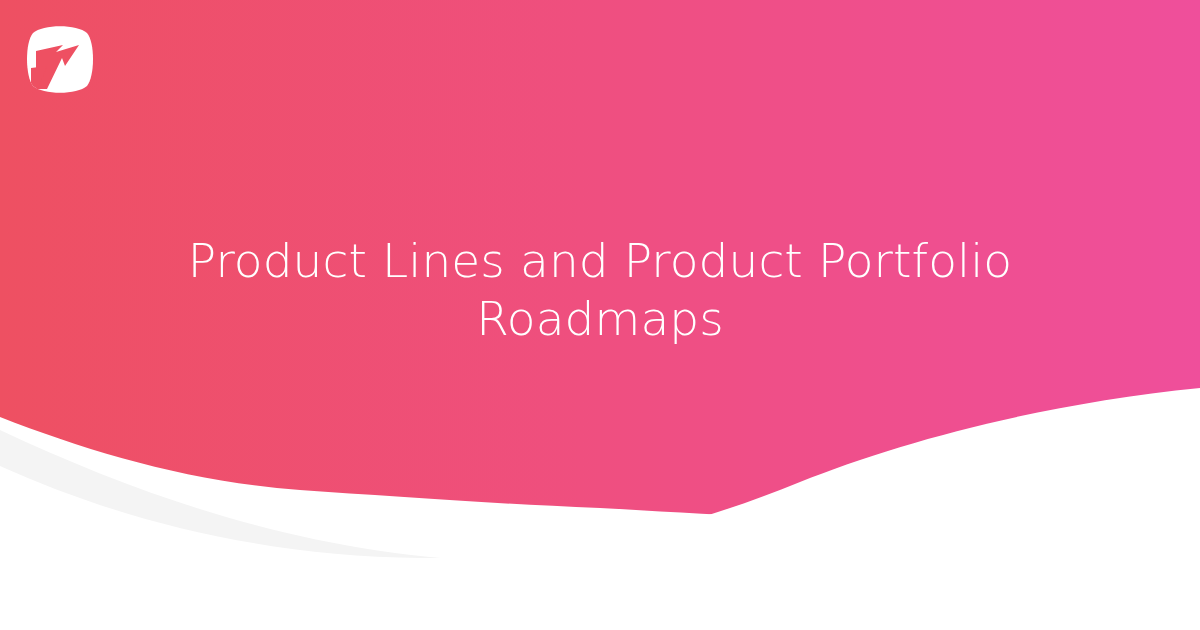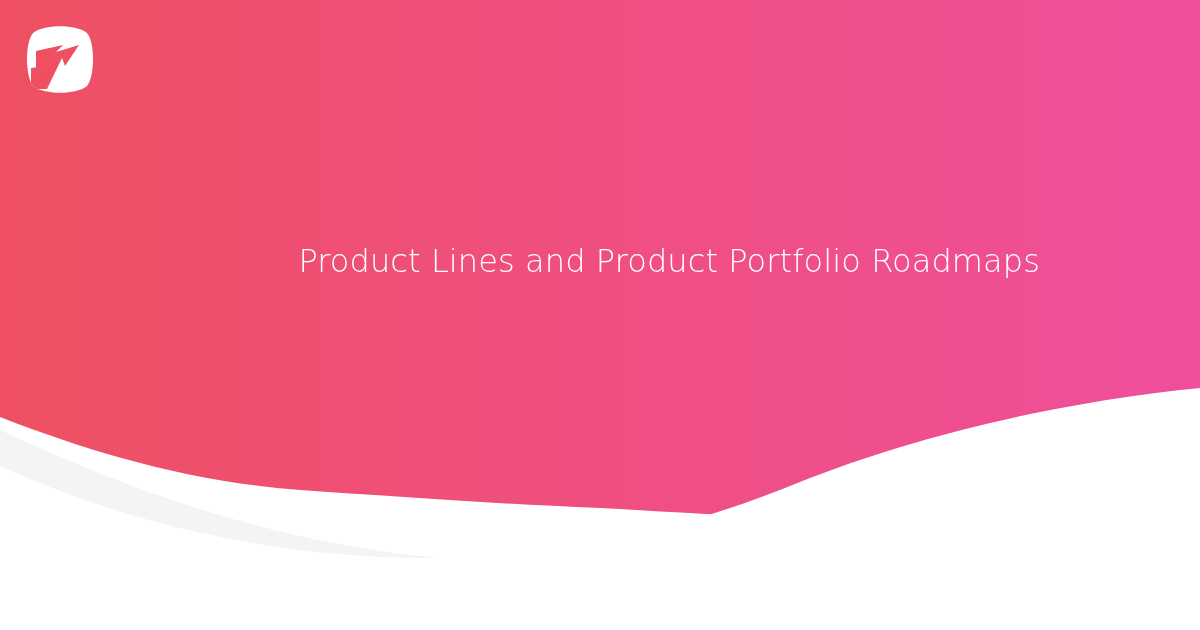--- a/index.html
+++ b/index.html
@@ -60,24 +60,24 @@
     display: flex;
     align-items: flex-start;
     justify-content: center;
     pointer-events: none;
   }
   .title-text {
     margin: 0;
     padding: 0;
     margin-top: 232px;
     width: 880px;
-    text-align: right;
+    text-align: center;
     color: #ffffff;
     font-family: "DejaVu Sans", sans-serif;
-    font-size: 32px;
+    font-size: 47px;
     font-weight: 300;
     line-height: 58px;
     letter-spacing: 0.1px;
     white-space: pre-line;
   }
 </style>
 </head>
 <body>
 
 <div class="banner">

